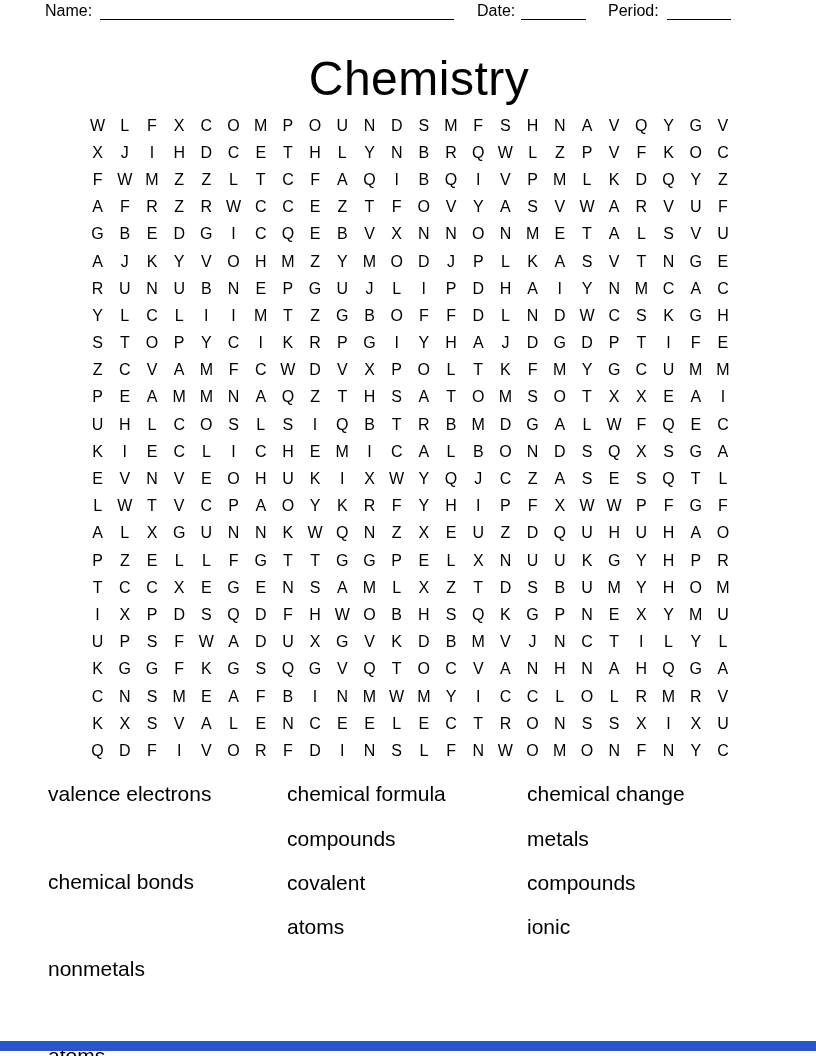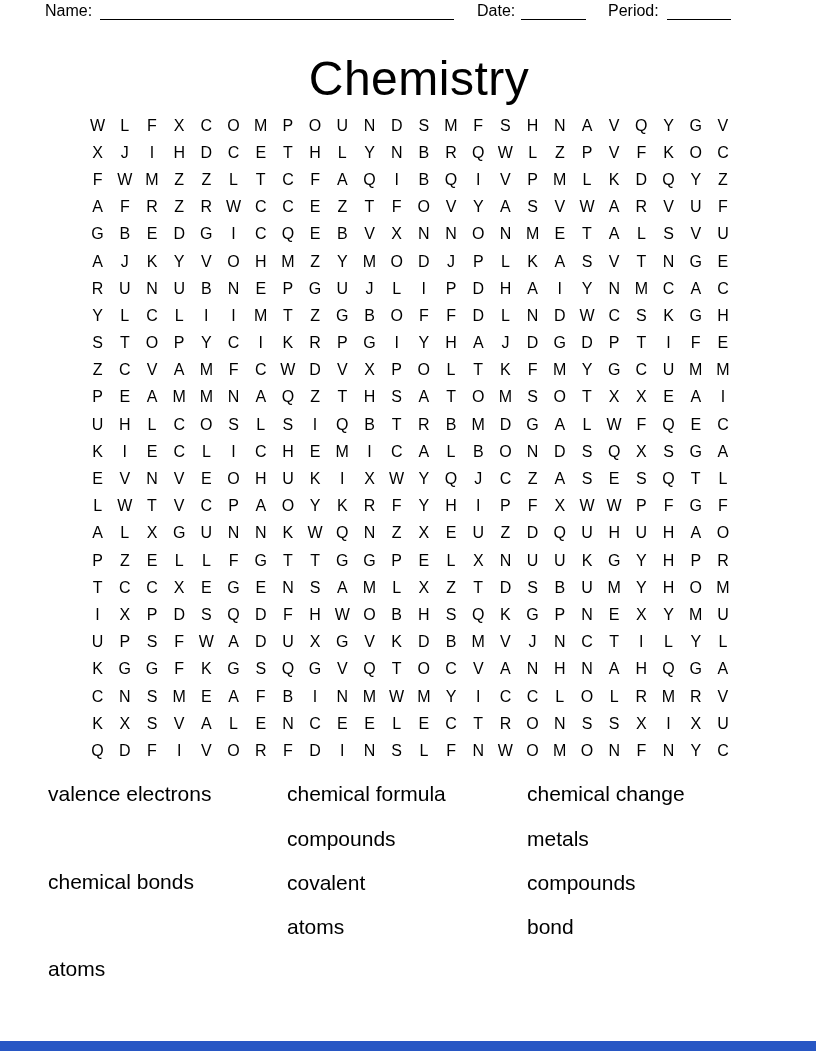--- a/index.html
+++ b/index.html
@@ -655,31 +655,32 @@
       <span class="cell">F</span>
       <span class="cell">N</span>
       <span class="cell">Y</span>
       <span class="cell">C</span>
     </div>
 
   <div class="words" id="word-list">
       <div class="word-col word-col-0">
         <div class="word">valence electrons</div>
         <div class="word">chemical bonds</div>
+        <div class="word">nonmetals</div>
         <div class="word">atoms</div>
       </div>
       <div class="word-col word-col-1">
         <div class="word">chemical formula</div>
         <div class="word">compounds</div>
         <div class="word">covalent</div>
         <div class="word">atoms</div>
       </div>
       <div class="word-col word-col-2">
         <div class="word">chemical change</div>
         <div class="word">metals</div>
         <div class="word">compounds</div>
-        <div class="word">bond</div>
+        <div class="word">ionic</div>
       </div>
     </div>
 
   <div class="footer-bar" style="background: rgb(40, 87, 196);"></div>
 
 </div>
 
 </body></html>

